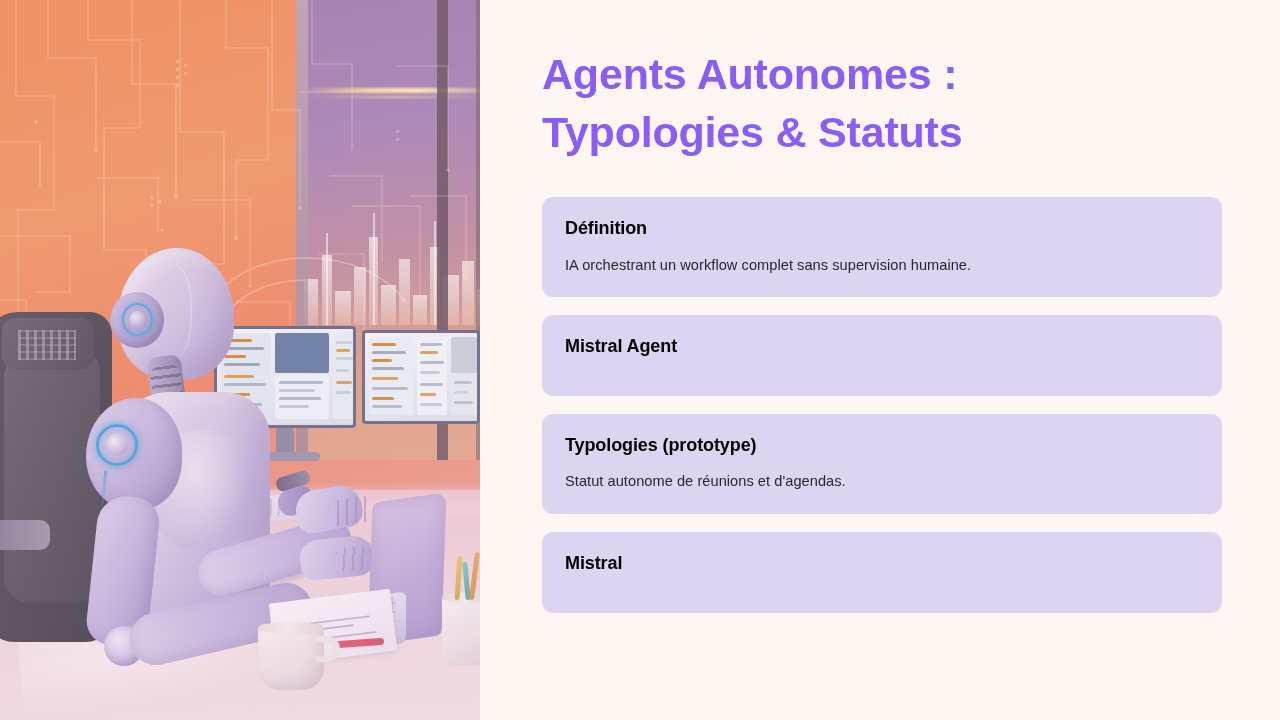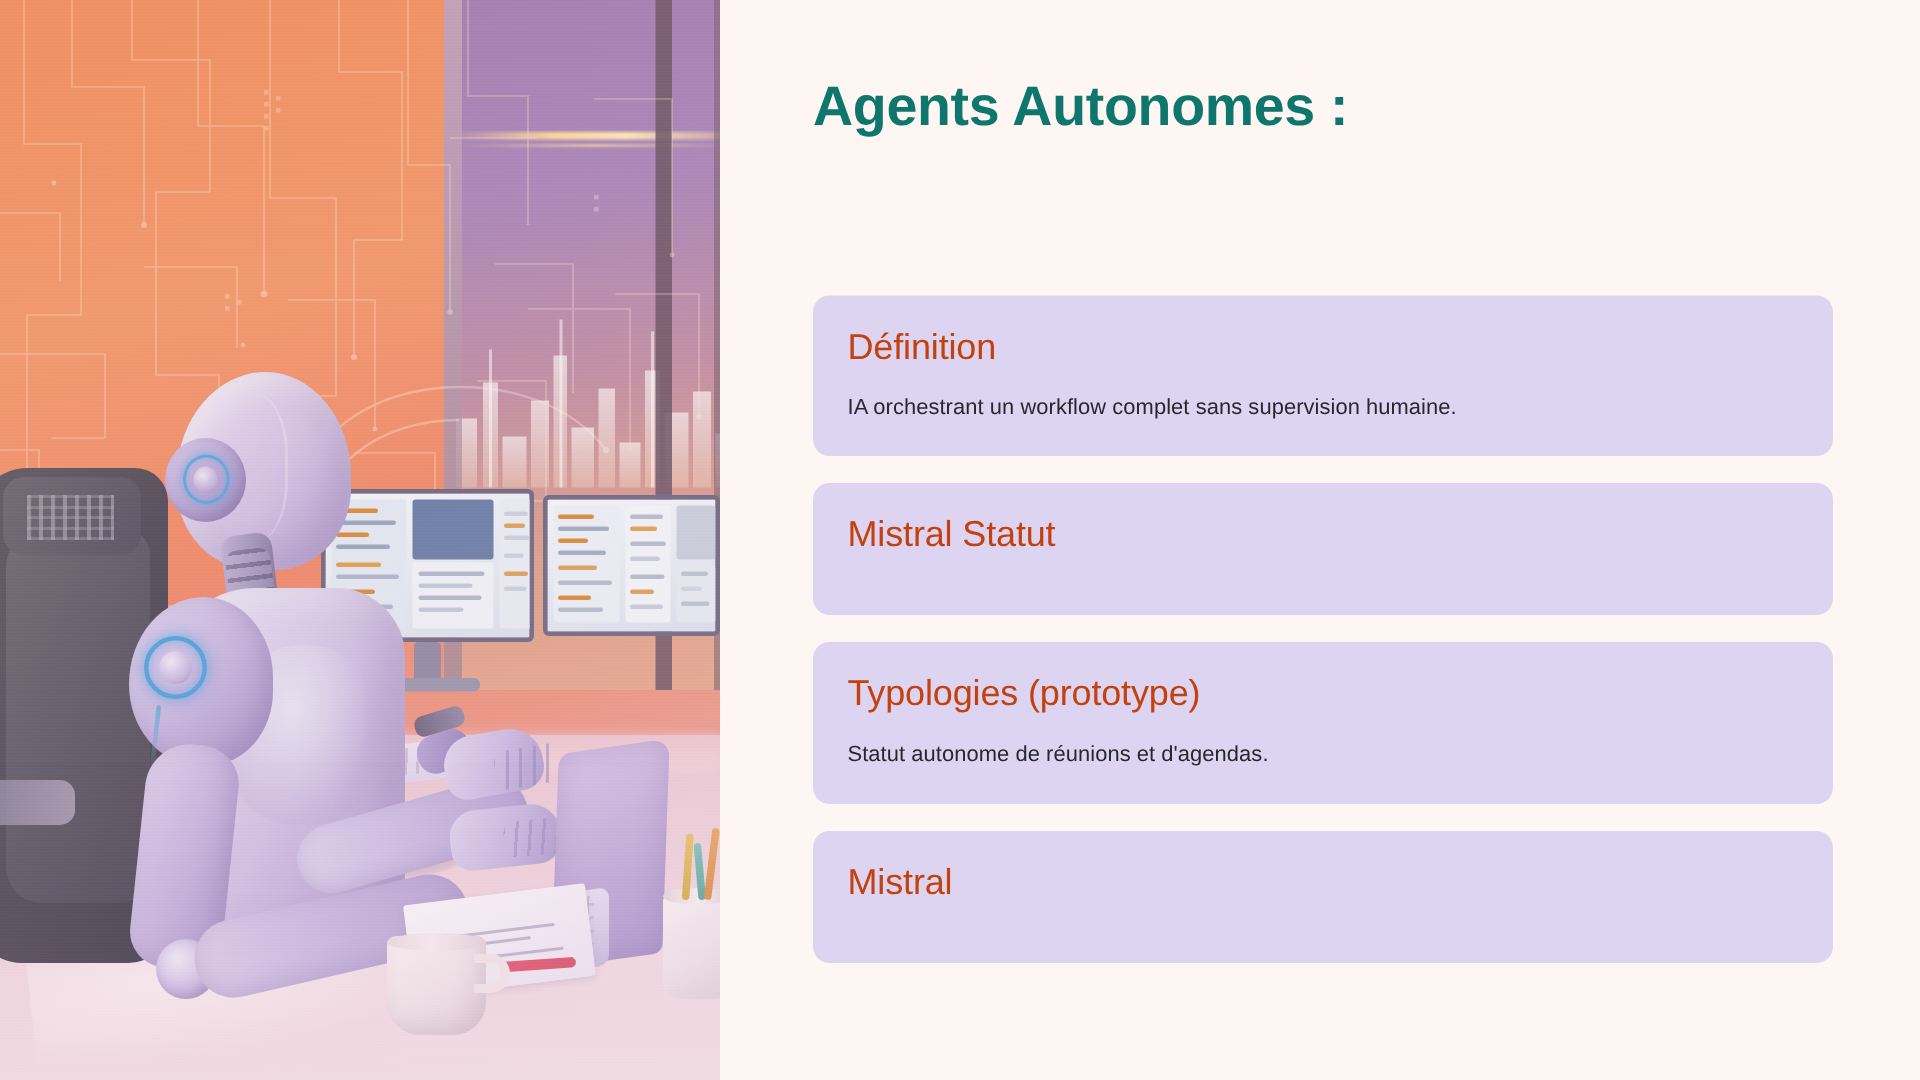--- a/index.html
+++ b/index.html
@@ -327,34 +327,34 @@
   .ill-grain {
     position:absolute; inset:0; pointer-events:none; opacity:.5;
     background:
       repeating-linear-gradient(0deg, rgba(255,255,255,.035) 0 1px, rgba(0,0,0,.012) 1px 2px);
   }
 
   
   .content { position:relative; flex:1; height:720px; background:#FDF6F2; }
   .title {
     position:absolute; left:62px; top:46px; width:700px;
-    color:#0f766e;
-    font-size:37px; font-weight:bold; line-height:1.34;
+    color:#8b5cf6;
+    font-size:43px; font-weight:bold; line-height:1.34;
     letter-spacing:-.2px;
   }
   .cards { position:absolute; left:62px; top:197px; width:680px; }
   .card {
     background:#DDD4F2;
     border-radius:11px;
     padding:21px 23px 22px 23px;
     margin-bottom:18px;
   }
   .card:last-child { margin-bottom:0; }
   .card-title {
-    color:#c2410c; font-size:24px; font-weight:normal;
+    color:#000000; font-size:18px; font-weight:bold;
     letter-spacing:-.1px; margin-bottom:16px; line-height:1.2;
   }
   .card-body {
     color:#27272E; font-size:14.6px; font-weight:normal;
     line-height:1.35; letter-spacing:.05px;
   }
 </style>
 </head>
 <body>
 
@@ -570,31 +570,32 @@
     <div class="pencil" style="left:472px; top:552px; height:48px; background:linear-gradient(180deg,#EAA863,#D8924A); transform:rotate(7deg);"></div>
 
     <div class="ill-overlay"></div>
     <div class="ill-grain"></div>
   </div>
 
   <div class="content">
 
     <h1 class="title">
       <span>Agents Autonomes :</span><br>
+      <span>Typologies &amp; Statuts</span>
     </h1>
 
     <div class="cards">
 
       <div class="card">
         <div class="card-title">Définition</div>
         <div class="card-body">IA orchestrant un workflow complet sans supervision humaine.</div>
       </div>
 
       <div class="card">
-        <div class="card-title">Mistral Statut</div>
+        <div class="card-title">Mistral Agent</div>
       </div>
 
       <div class="card">
         <div class="card-title">Typologies (prototype)</div>
         <div class="card-body">Statut autonome de réunions et d'agendas.</div>
       </div>
 
       <div class="card">
         <div class="card-title">Mistral</div>
       </div>

